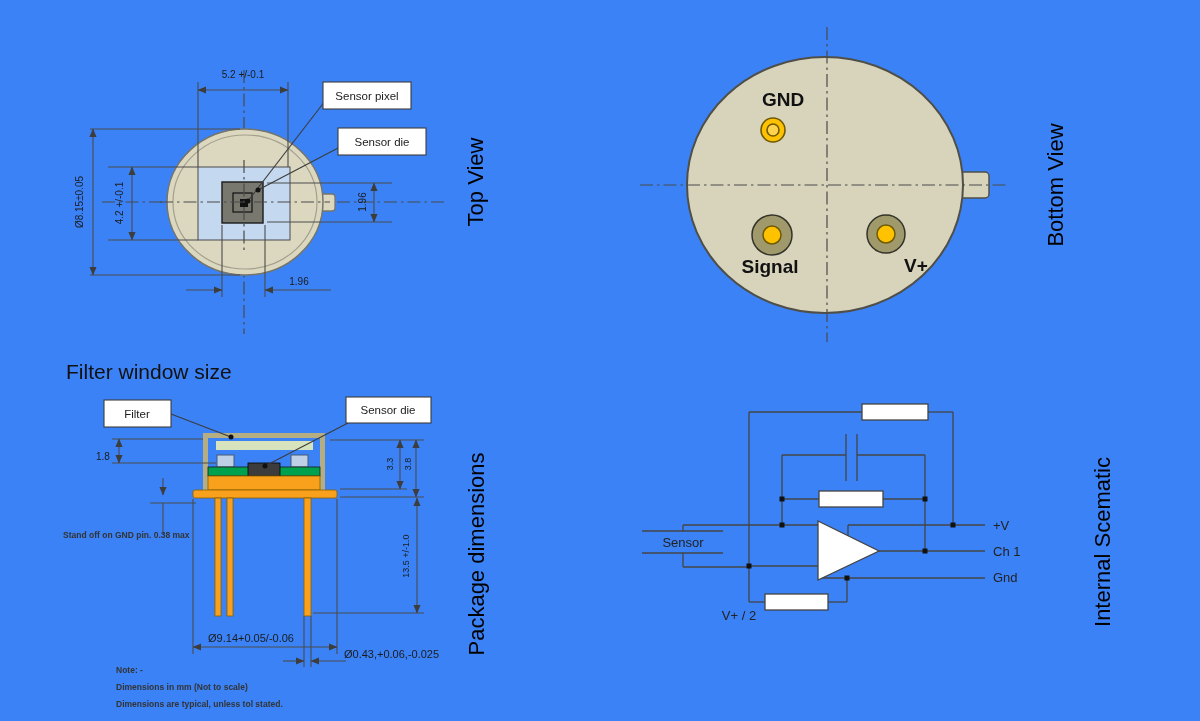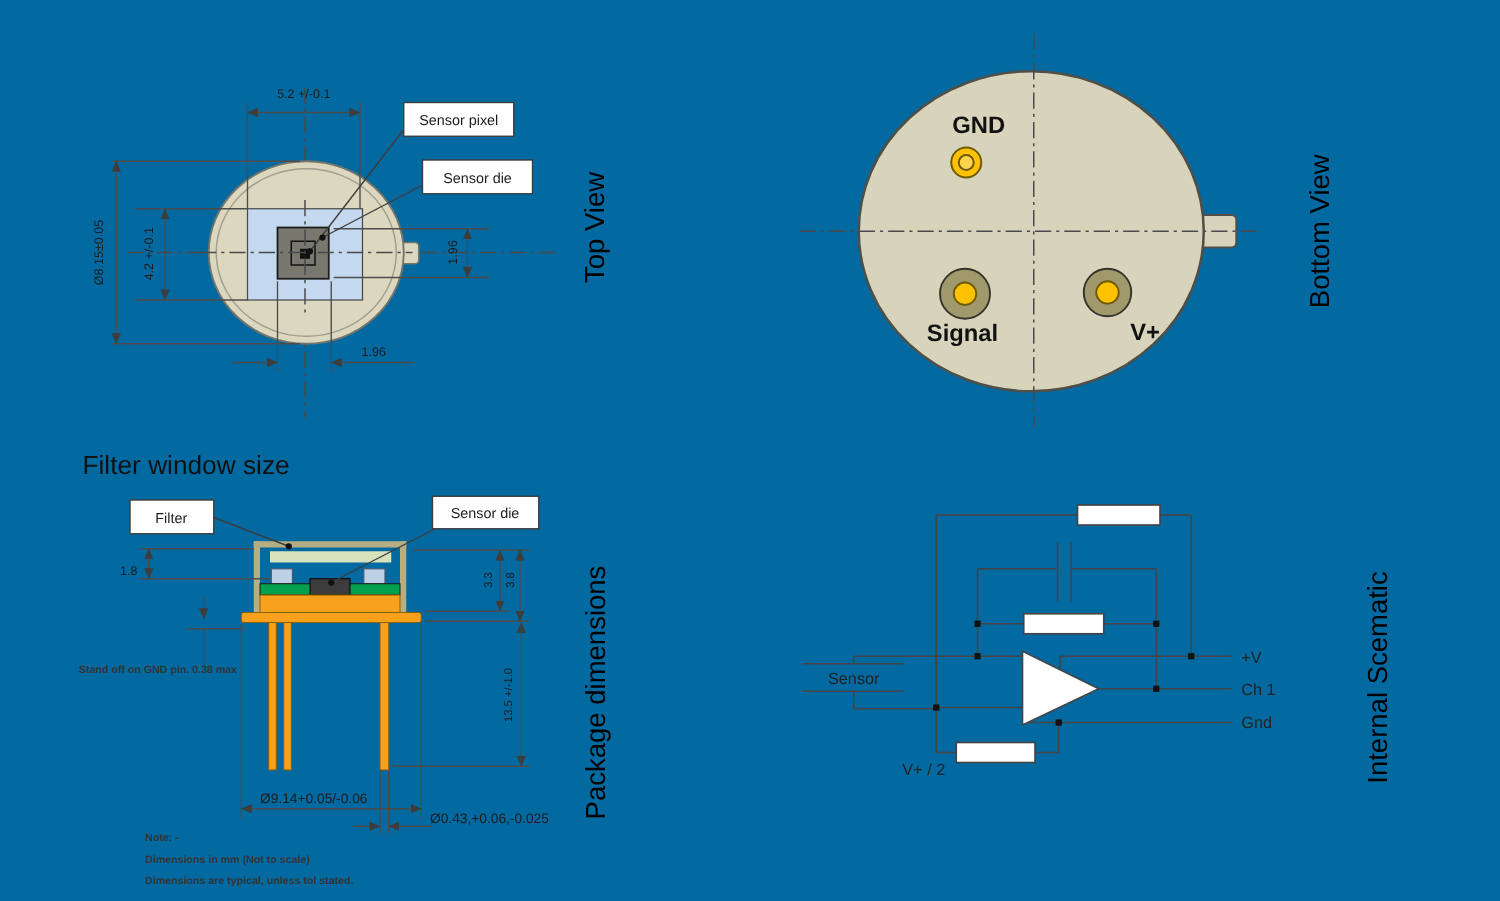--- a/index.html
+++ b/index.html
@@ -1,16 +1,16 @@
 <!DOCTYPE html>
 <html><head>
 <meta charset="utf-8">
 <style>
   html,body { margin:0; padding:0; background:#ffffff; }
-  #canvas { position:relative; width:1200px; height:721px; background:#0369a1; overflow:hidden;
+  #canvas { position:relative; width:1200px; height:721px; background:#3b82f6; overflow:hidden;
             font-family:"Liberation Sans", sans-serif; }
   svg text { font-family:"Liberation Sans", sans-serif; }
   .dim      { stroke:#4c4c4c; stroke-width:1.1; fill:none; }
   .dimtxt   { font-size:10px; fill:#1c1c1c; }
   .dimtxt-s { font-size:9px;  fill:#1c1c1c; }
   .ctr      { stroke:#4a4a4a; stroke-width:1.2; stroke-dasharray:13 4 2.5 4; fill:none; }
   .cbox     { fill:#ffffff; stroke:#3c3c3c; stroke-width:1.1; }
   .ctxt     { font-size:11.5px; fill:#1c1c1c; text-anchor:middle; }
   .leader   { stroke:#3c3c3c; stroke-width:1.1; fill:none; }
   .sidelbl  { font-size:22px; fill:#000; text-anchor:middle; }

